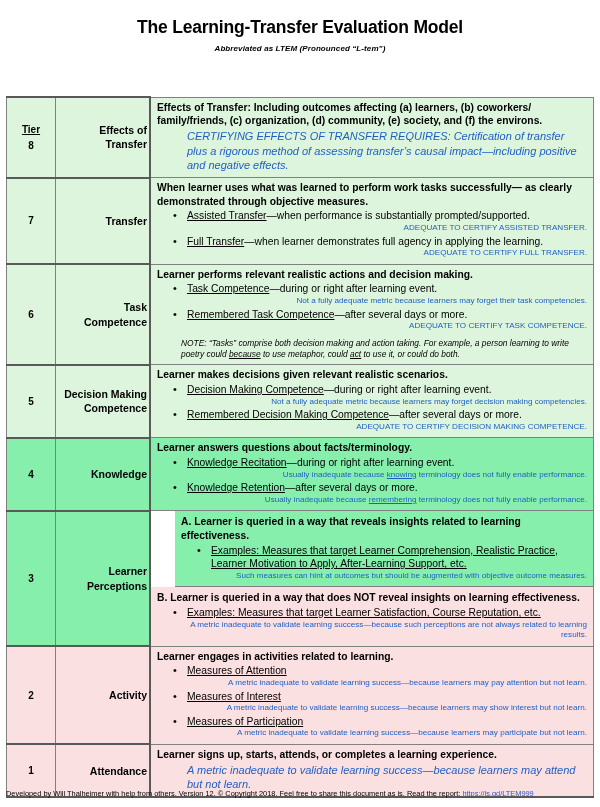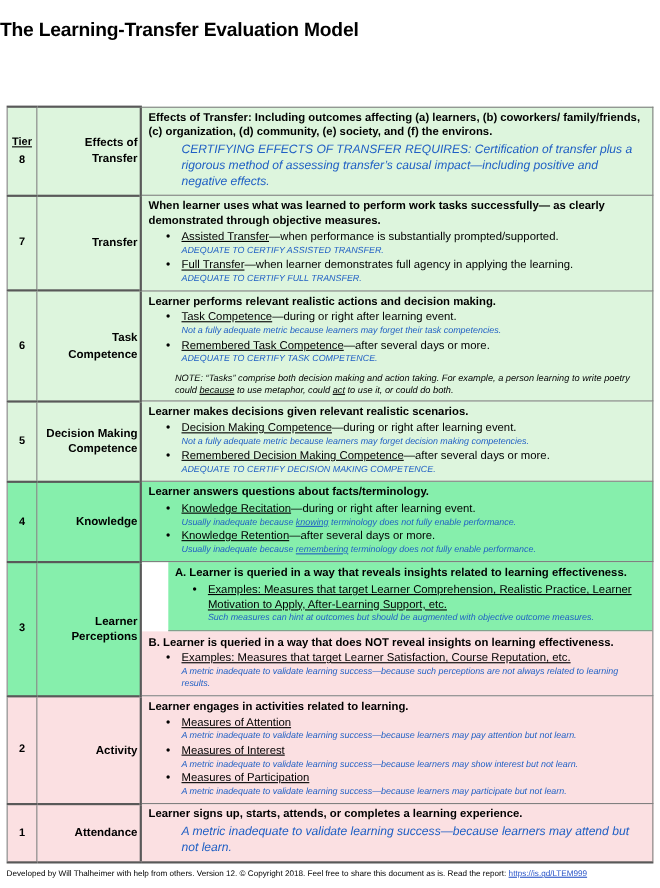--- a/index.html
+++ b/index.html
@@ -17,21 +17,21 @@
 
   .page {
     width: 600px;
     height: 807px;
     position: relative;
     box-sizing: border-box;
   }
 
   
   .title {
-    text-align: left;
+    text-align: center;
     font-weight: bold;
     font-size: 17.5px;
     letter-spacing: -0.2px;
     padding-top: 18px;
     line-height: 1.1;
   }
   .subtitle {
     text-align: center;
     font-style: italic;
     font-weight: bold;
@@ -45,21 +45,21 @@
     position: absolute;
     top: 96px;
     left: 6px;
     width: 588px;
     border-collapse: collapse;
     table-layout: fixed;
   }
   .ltem-table td {
     border: 1px solid #808080;
     vertical-align: middle;
-    padding: 2px;
+    padding: 13px;
   }
   td.col-tier {
     width: 22px;
     text-align: center;
     font-weight: bold;
     font-size: 10px;
   }
   td.col-name {
     width: 89px;
     text-align: right;
@@ -117,24 +117,24 @@
     line-height: 1.3;
   }
   .item-main {
     font-size: 10.3px;
     line-height: 1.33;
     margin: 0;
   }
   .item-main .u { text-decoration: underline; }
   .note {
     color: #1f5fc4;
-    font-style: italic;
     font-size: 8.1px;
     line-height: 1.3;
     margin: 0 0 1px 0;
+    text-align: right;
   }
   .note .u { text-decoration: underline; }
   .standalone-note {
     color: #1f5fc4;
     font-style: italic;
     font-size: 11px;
     line-height: 1.35;
     margin: 0;
     padding-left: 30px;
   }
@@ -174,20 +174,21 @@
     color: #2a55c8;
     text-decoration: underline;
   }
 </style>
 </head>
 <body>
 
 <div class="page">
 
   <div class="title">The Learning-Transfer Evaluation Model</div>
+  <div class="subtitle">Abbreviated as LTEM (Pronounced “L-tem”)</div>
 
   <table class="ltem-table">
     <tbody>
         <tr class="tier-row">
           <td class="col-tier bg-green">
             <span class="tier-label">Tier</span>
             <span class="tier-num">8</span>
           </td>
           <td class="col-name bg-green">Effects of Transfer</td>
           <td class="col-body bg-green">

